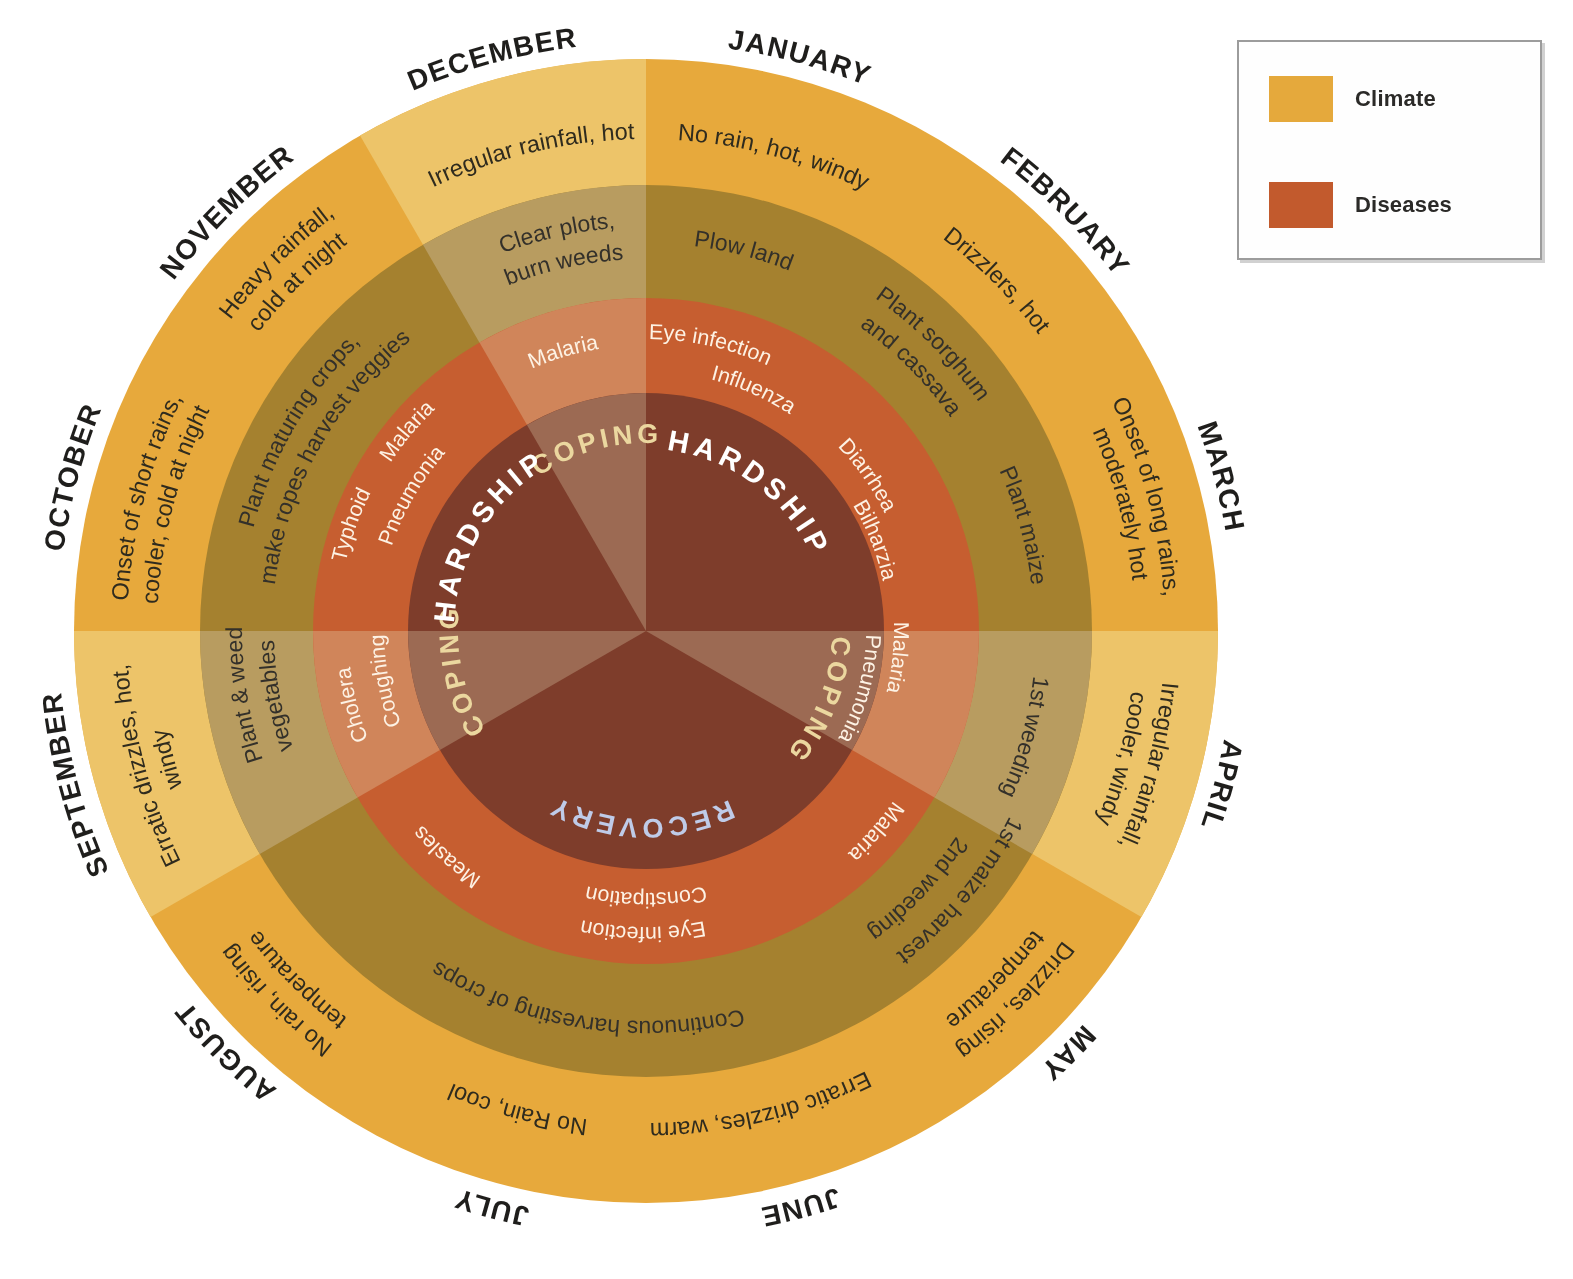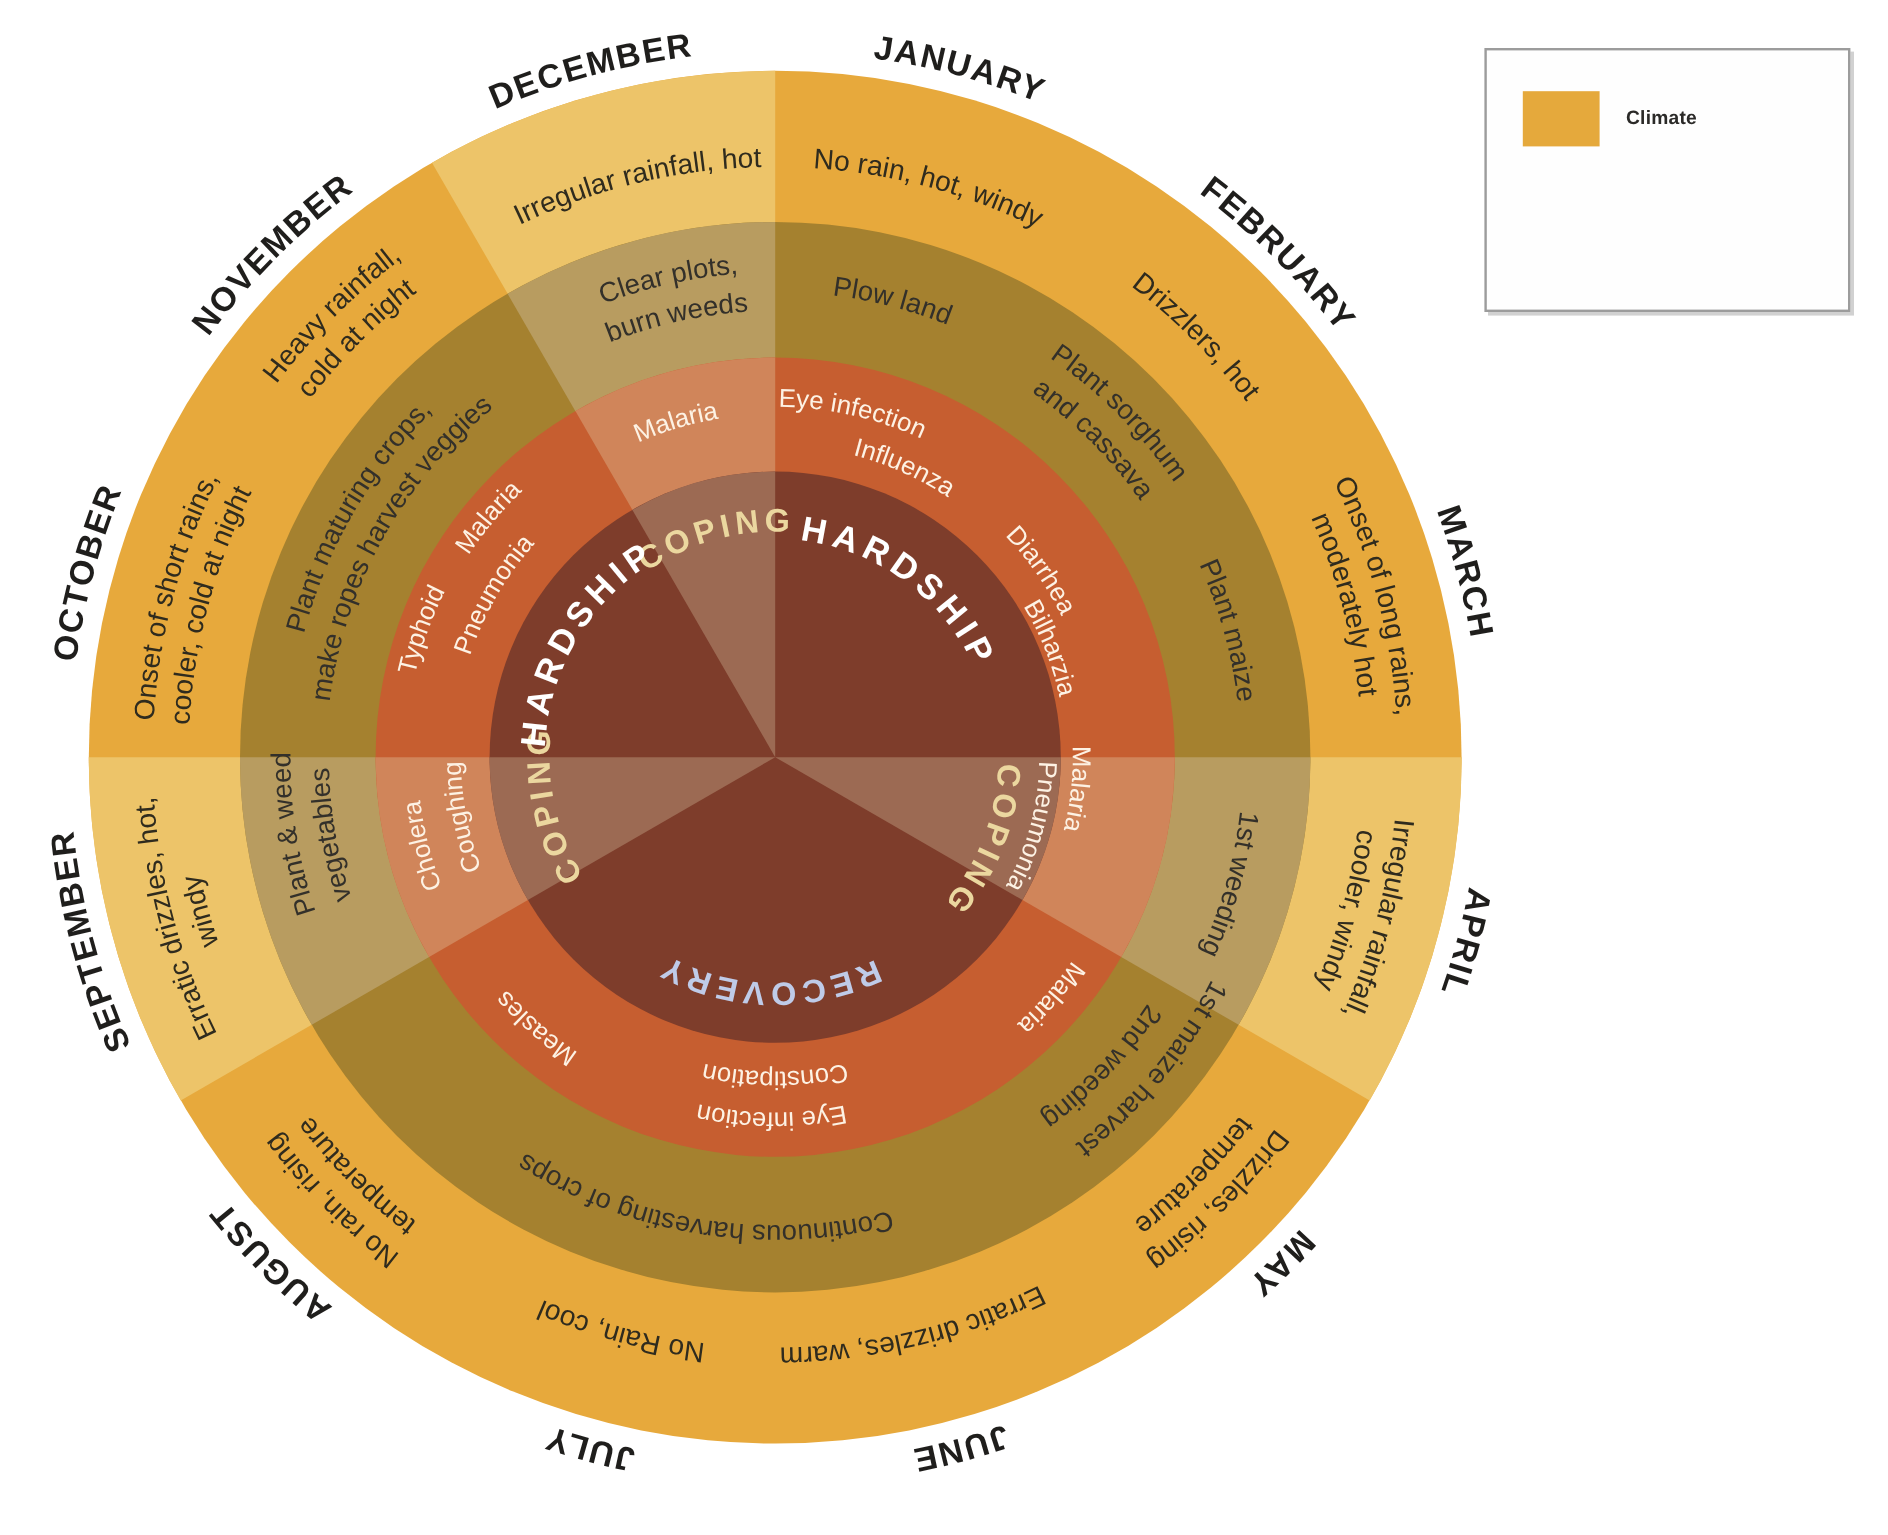--- a/index.html
+++ b/index.html
@@ -16,21 +16,21 @@
     position:absolute;left:1237px;top:40px;width:305px;height:220px;
     box-sizing:border-box;
     background:#fefefe;
     border:2px solid #9c9c9c;
     box-shadow:3px 3px 0 rgba(0,0,0,0.18);
     display:flex;flex-direction:column;justify-content:space-between;
     padding:34px 10px 30px 30px;
   }
   .legend-row{display:flex;align-items:center;gap:22px;}
   .legend-swatch{width:64px;height:46px;flex:0 0 auto;}
-  .legend-label{font-size:16px;font-weight:700;color:#2b2a28;letter-spacing:0.2px;}
+  .legend-label{font-size:22px;font-weight:700;color:#2b2a28;letter-spacing:0.2px;}
 </style>
 </head>
 <body>
 
 <div class="stage">
 
   <div id="wheel">
       <svg width="1573" height="1279" viewBox="0 0 1573 1279" xmlns="http://www.w3.org/2000/svg" style="font-family:'Liberation Sans','DejaVu Sans',sans-serif">
         <defs>
           <path id="tp0" d="M 164.3 293.7 A 588 588 0 0 1 1231.8 579.8" fill="none"></path>
@@ -185,15 +185,19 @@
         <text font-size="27" font-weight="700" fill="#ebd79f" letter-spacing="4"><textPath href="#tp65" startOffset="50%" text-anchor="middle">COPING</textPath></text>
         <text font-size="29" font-weight="700" fill="#ffffff" letter-spacing="5"><textPath href="#tp66" startOffset="50%" text-anchor="middle">HARDSHIP</textPath></text>
       </svg>
     </div>
 
   <div class="legend">
     <div class="legend-row">
       <span class="legend-swatch" style="background: rgb(229, 169, 60);"></span>
       <span class="legend-label">Climate</span>
     </div>
+    <div class="legend-row">
+      <span class="legend-swatch" style="background: rgb(194, 90, 45);"></span>
+      <span class="legend-label">Diseases</span>
+    </div>
   </div>
 
 </div>
 
 </body></html>

